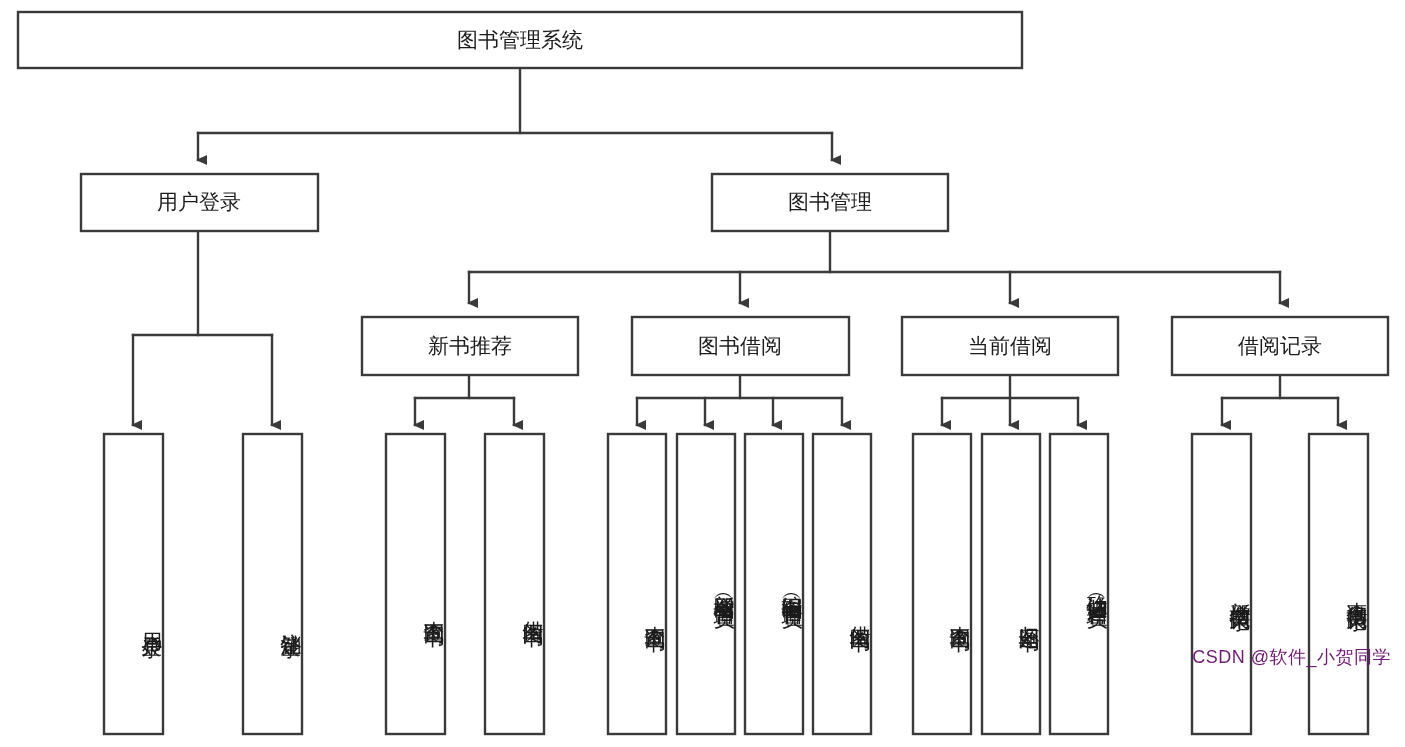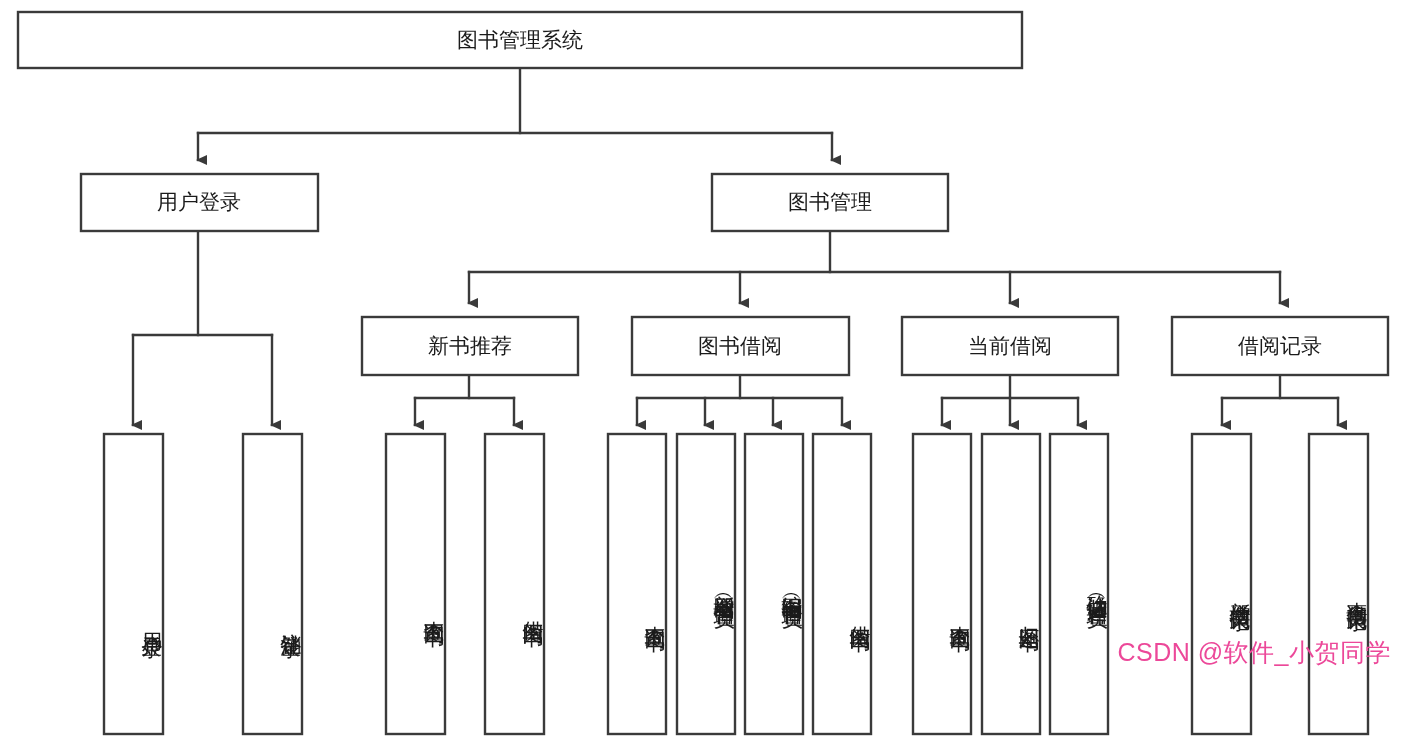--- a/index.html
+++ b/index.html
@@ -64,22 +64,22 @@
     letter-spacing: 2px;
     color: #1b1b1b;
     white-space: nowrap;
     pointer-events: none;
   }
   .watermark {
     position: absolute;
     right: 14px;
     bottom: 6px;
     font-family: "Liberation Sans", "DejaVu Sans", sans-serif;
-    font-size: 25px;
-    color: #ec4899;
+    font-size: 18px;
+    color: #701a75;
     letter-spacing: 0.5px;
     white-space: nowrap;
   }
 </style>
 </head>
 <body>
 
 <div id="diagram-root">
 
   <svg class="diagram-canvas" viewBox="0 0 1405 747" xmlns="http://www.w3.org/2000/svg">

